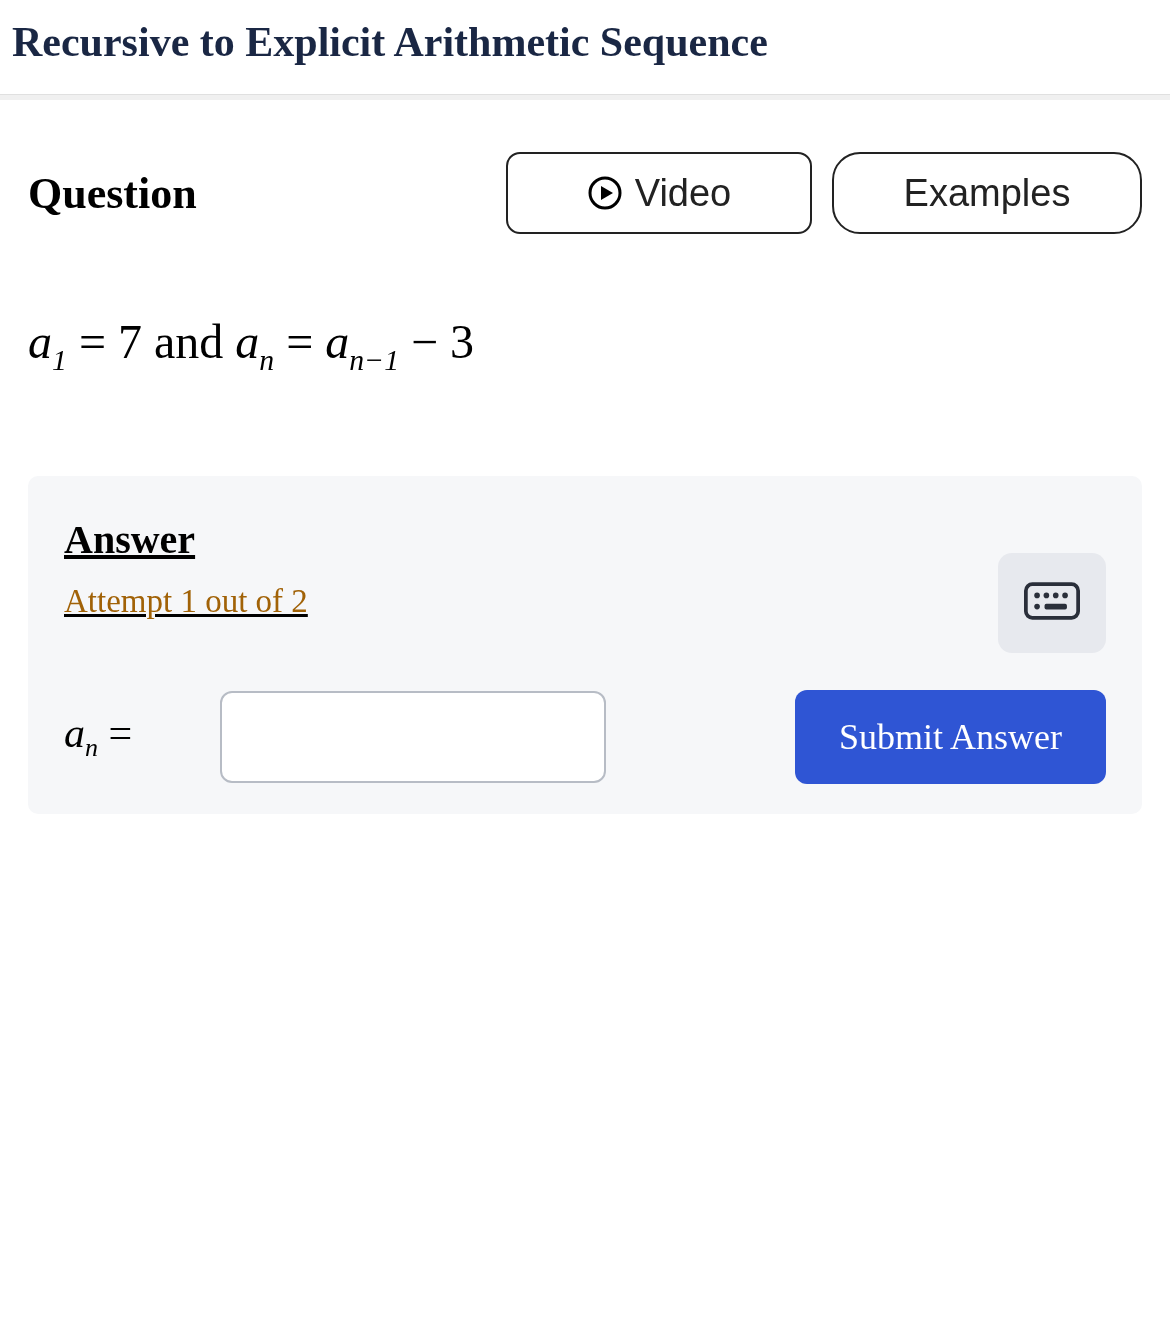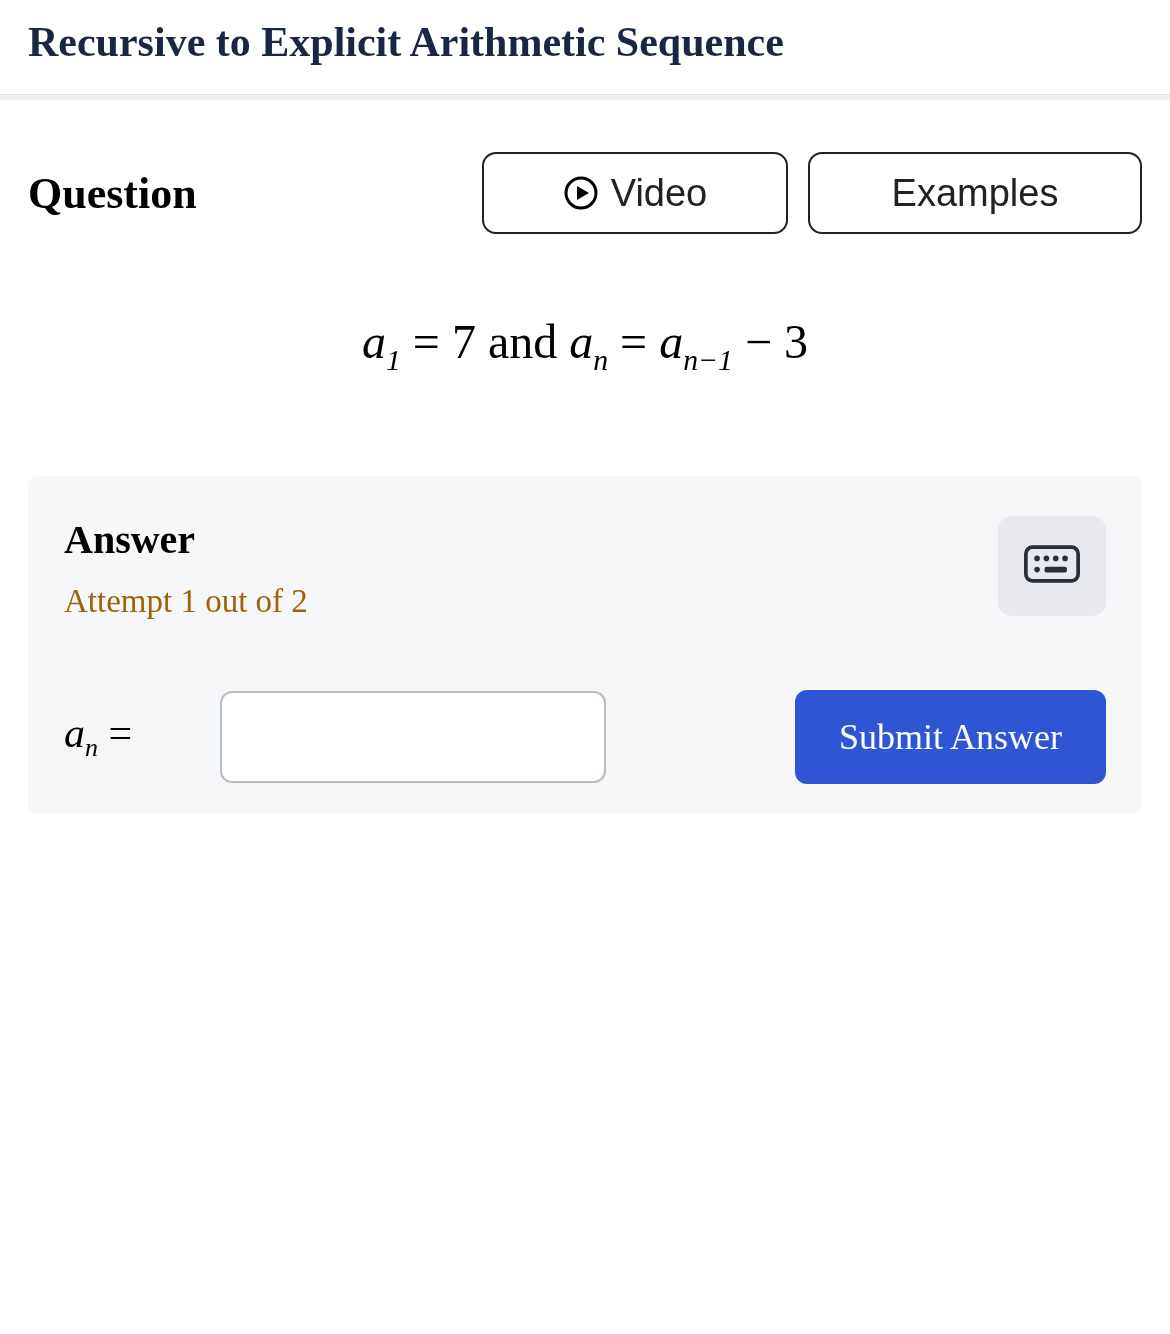--- a/index.html
+++ b/index.html
@@ -10,21 +10,21 @@
   body {
     font-family: Georgia, 'Times New Roman', serif;
     background: #fff;
     width: 1170px;
     color: #000;
   }
   .page-title {
     font-size: 42px;
     font-weight: bold;
     color: #1a2744;
-    padding: 18px 30px 28px 28px;
+    padding: 18px 30px 28px 12px;
   }
   .divider {
     height: 6px;
     background: #f0f0f0;
     border-top: 1px solid #e0e0e0;
   }
   .content {
     padding: 52px 28px 0 28px;
   }
   .question-row {
@@ -49,58 +49,58 @@
     padding: 0 38px;
     border: 2px solid #222;
     border-radius: 14px;
     background: #fff;
     font-size: 38px;
     font-family: -apple-system, 'Segoe UI', 'Helvetica Neue', Arial, sans-serif;
     color: #222;
     cursor: pointer;
   }
   .btn-video { width: 306px; }
-  .btn-examples { width: 334px; }
+  .btn-examples { width: 310px; border-radius: 28px; }
   .play-icon-wrap {
     width: 36px;
     height: 36px;
     flex: 0 0 36px;
     display: flex;
     align-items: center;
     justify-content: center;
   }
   .prompt-text {
     font-size: 44px;
     line-height: 1.65;
     font-family: Georgia, serif;
     margin-bottom: 85px;
   }
   .formula {
-    text-align: center;
     font-size: 48px;
     font-family: Georgia, 'Times New Roman', serif;
     margin-bottom: 100px;
   }
   .formula .it { font-style: italic; }
   .formula sub {
     font-size: 0.62em;
     font-style: italic;
     vertical-align: sub;
     position: relative;
     top: 0.05em;
   }
   .answer-box {
     background: #f6f7f9;
     border-radius: 10px;
     padding: 40px 36px 30px 36px;
   }
   .answer-header-row {
     display: flex;
     justify-content: space-between;
-    align-items: flex-start;
+    align-items: center;
+    text-decoration: underline;
   }
   .answer-label {
     font-size: 40px;
     font-weight: bold;
     font-family: Georgia, serif;
     margin-bottom: 20px;
   }
   .attempt-text {
     font-size: 33px;
     color: #a16207;

